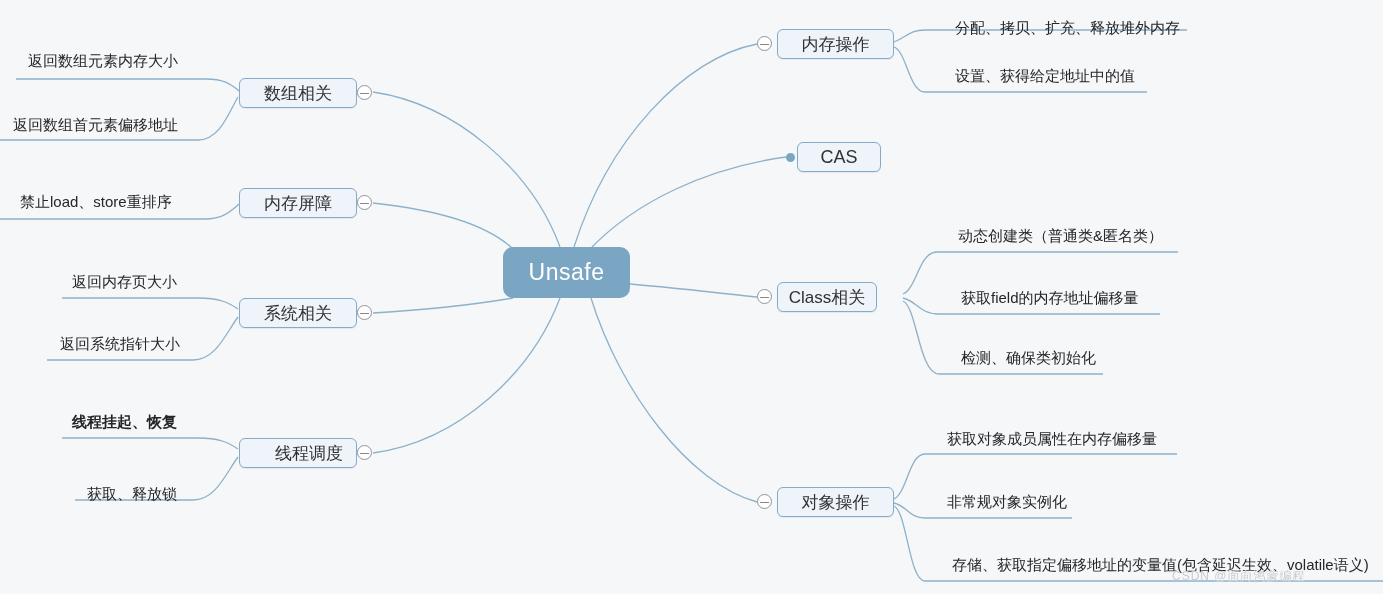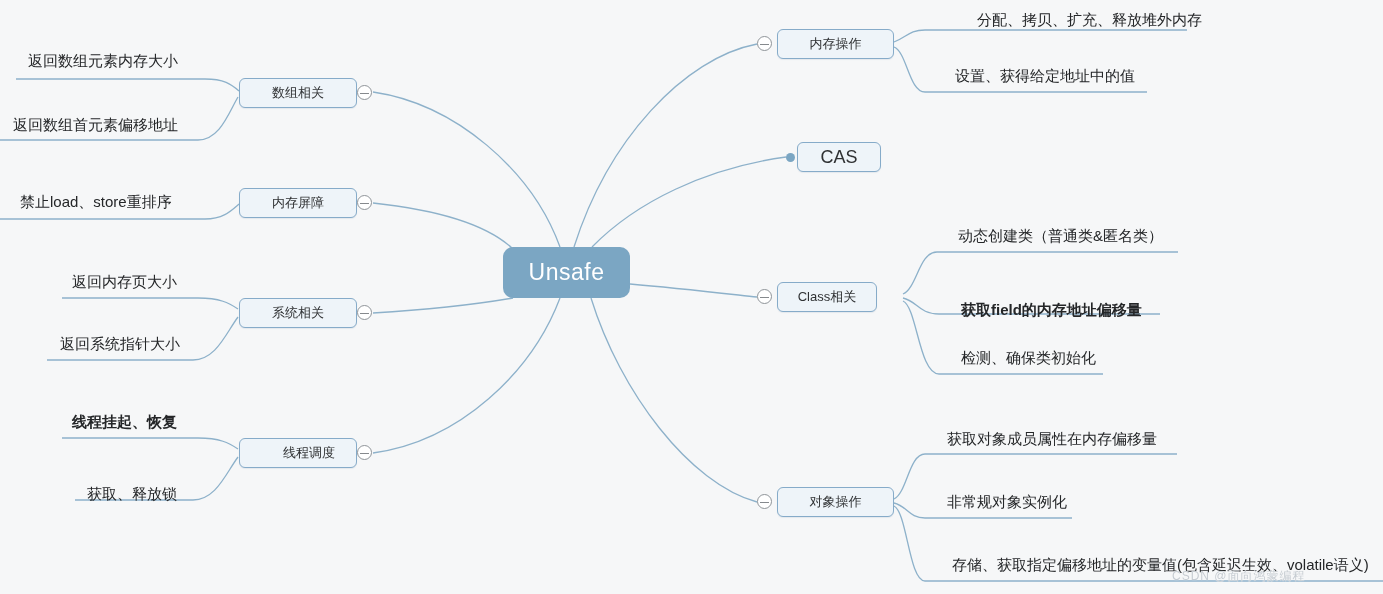--- a/index.html
+++ b/index.html
@@ -23,21 +23,21 @@
   .wires path { fill: none; stroke: #8db1ca; stroke-width: 1.3; }
   .topic {
     position: absolute;
     box-sizing: border-box;
     display: flex;
     align-items: center;
     justify-content: center;
     background: #eef4f9;
     border: 1.4px solid #86abc9;
     border-radius: 6px;
-    font-size: 13px;
+    font-size: 17px;
     color: #2f3133;
     white-space: nowrap;
     box-shadow: 0 1px 1px rgba(120,150,175,.15);
   }
   .root {
     position: absolute;
     box-sizing: border-box;
     display: flex;
     align-items: center;
     justify-content: center;
@@ -142,24 +142,24 @@
   <div class="link-dot" style="left:786px; top:153px;"></div>
 
   <div class="child-label" style="left:28px; top:53px;">返回数组元素内存大小</div>
   <div class="child-label" style="left:13px; top:117px;">返回数组首元素偏移地址</div>
   <div class="child-label" style="left:20px; top:194px;">禁止load、store重排序</div>
   <div class="child-label" style="left:72px; top:274px;">返回内存页大小</div>
   <div class="child-label" style="left:60px; top:336px;">返回系统指针大小</div>
   <div class="child-label" style="left:72px; top:414px;font-weight:bold;">线程挂起、恢复</div>
   <div class="child-label" style="left:87px; top:476px;margin-top:10px;">获取、释放锁</div>
 
-  <div class="child-label" style="left:955px; top:12px;margin-left:22px;">分配、拷贝、扩充、释放堆外内存</div>
+  <div class="child-label" style="left:955px; top:20px;">分配、拷贝、扩充、释放堆外内存</div>
   <div class="child-label" style="left:955px; top:68px;">设置、获得给定地址中的值</div>
   <div class="child-label" style="left:958px; top:228px;">动态创建类（普通类&amp;匿名类）</div>
-  <div class="child-label" style="left:961px; top:302px;font-weight:bold;">获取field的内存地址偏移量</div>
+  <div class="child-label" style="left:961px; top:290px;">获取field的内存地址偏移量</div>
   <div class="child-label" style="left:961px; top:350px;">检测、确保类初始化</div>
   <div class="child-label" style="left:947px; top:431px;">获取对象成员属性在内存偏移量</div>
   <div class="child-label" style="left:947px; top:494px;">非常规对象实例化</div>
   <div class="child-label" style="left:952px; top:557px;">存储、获取指定偏移地址的变量值(包含延迟生效、volatile语义)</div>
 
   <div class="watermark" style="left:1172px; top:568px;">CSDN @面向鸿蒙编程</div>
 
 </div>
 
 </body></html>

